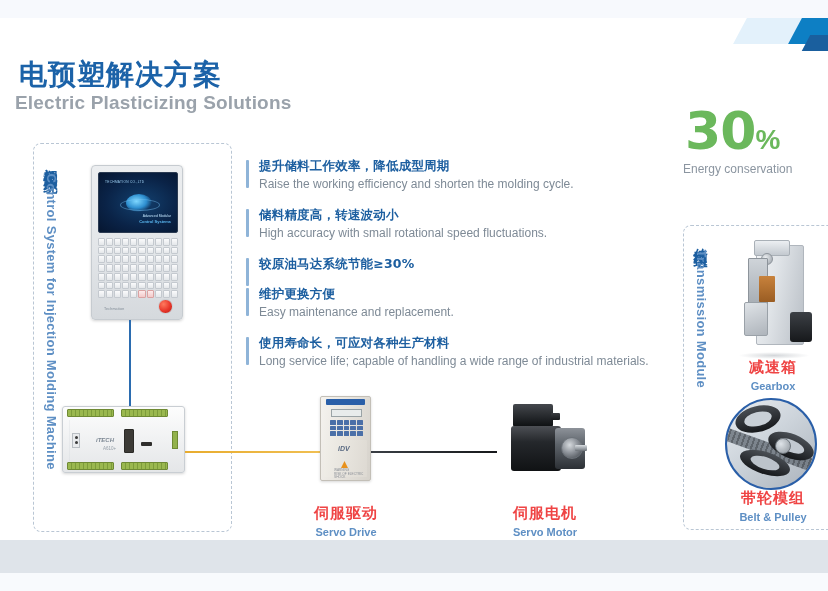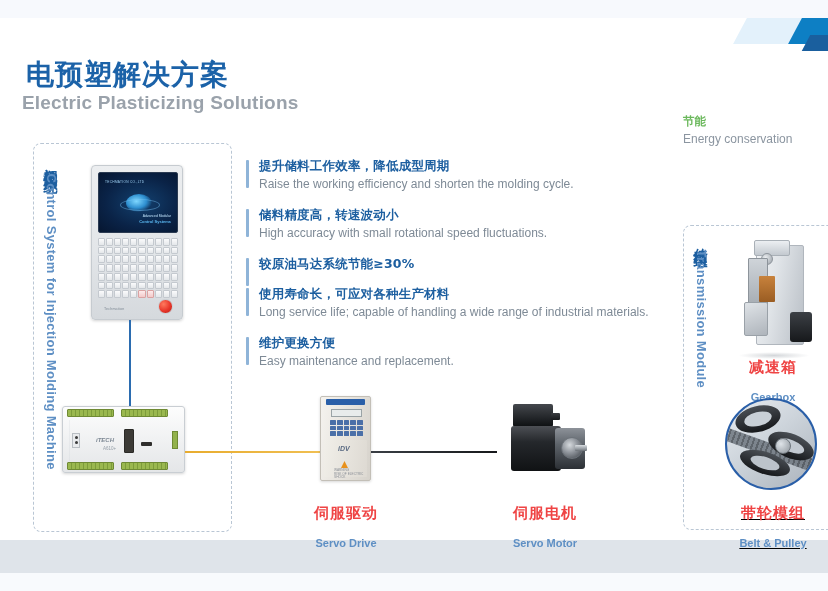--- a/index.html
+++ b/index.html
@@ -16,21 +16,21 @@
   .top-band { position:absolute; left:0; top:0; width:828px; height:18px; background:#f7f9fd; }
   .bottom-band { position:absolute; left:0; top:540px; width:828px; height:33px; background:#dfe4ea; }
   .bottom-band2 { position:absolute; left:0; top:573px; width:828px; height:18px; background:#f8fafd; }
 
   .deco { position:absolute; top:18px; height:26px; transform: skewX(-28deg); }
   .deco-light { left:740px; width:66px; background:#e3f1fb; }
   .deco-mid   { left:795px; width:58px; background:#0d7fc4; }
   .deco-dark  { position:absolute; top:35px; left:806px; width:40px; height:16px; background:#1a5f9e; transform: skewX(-28deg); }
 
   
-  .title-wrap { position:absolute; left:22px; top:58px; }
+  .title-wrap { position:absolute; left:15px; top:58px; }
   .title-cn {
     position:relative; display:inline-block;
     font-size:28px; font-weight:700; color:#1b62a8; letter-spacing:1px;
     line-height:34px; padding:0 4px;
     font-family:"DejaVu Sans","Liberation Sans",sans-serif;
   }
   .title-cn::after {
     content:""; position:absolute; left:0; right:-6px; bottom:1px; height:13px;
     background:#d9ecf6; z-index:-1;
   }
@@ -184,25 +184,25 @@
   
   .wire { position:absolute; }
   .wire-blue-v { left:129px; top:320px; width:2px; height:86px; background:#2b6cb0; }
   .wire-orange { left:185px; top:451px; width:135px; height:2px; background:linear-gradient(90deg,#e8ac2e,#f0bf52); }
   .wire-dark   { left:371px; top:451px; width:126px; height:2px; background:linear-gradient(90deg,#3a3f45,#16181a); }
 
   
   .cap-block { position:absolute; text-align:center; }
   .cap-block .cn { font-size:15px; font-weight:700; color:#ef4444; letter-spacing:1px;
                    font-family:"DejaVu Sans","Liberation Sans",sans-serif; }
-  .cap-block .en { font-size:11px; font-weight:700; color:#5e8fc4; margin-top:14px; }
+  .cap-block .en { font-size:11px; font-weight:700; color:#5e8fc4; margin-top:3px; }
   .cap-drive { left:296px; top:504px; width:100px; }
   .cap-motor { left:495px; top:504px; width:100px; }
   .cap-gear  { left:718px; top:358px; width:110px; }
-  .cap-belt  { left:718px; top:504px; width:110px;text-decoration:underline; }
+  .cap-belt  { left:718px; top:489px; width:110px; }
 
   
   .features { position:absolute; left:246px; top:158px; width:430px; }
   .feature { position:relative; padding-left:13px; margin-bottom:14px; }
   .feature::before {
     content:""; position:absolute; left:0; top:2px; width:3px; height:28px;
     background:#8fb4d8; border-radius:1px;
   }
   .feature .cn {
     font-size:12.5px; font-weight:700; color:#1d5fa0; line-height:16px; letter-spacing:.2px;
@@ -469,31 +469,33 @@
       <div class="en">Raise the working efficiency and shorten the molding cycle.</div>
     </div>
     <div class="feature">
       <div class="cn">储料精度高，转速波动小</div>
       <div class="en">High accuracy with small rotational speed fluctuations.</div>
     </div>
     <div class="feature">
       <div class="cn">较原油马达系统节能≥30%</div>
     </div>
     <div class="feature">
+      <div class="cn">维护更换方便</div>
+      <div class="en">Easy maintenance and replacement.</div>
+    </div>
+    <div class="feature">
       <div class="cn">使用寿命长，可应对各种生产材料</div>
       <div class="en">Long service life; capable of handling a wide range of industrial materials.</div>
     </div>
-    <div class="feature">
-      <div class="cn">维护更换方便</div>
-      <div class="en">Easy maintenance and replacement.</div>
-    </div>
   </div>
 
   <div class="badge">
-    <div class="cn">节能</div>
+    <div class="num-wrap">
+      <span class="num">30</span><span class="pct">%</span>
+    </div>
     <div class="en">Energy conservation</div>
   </div>
 
   <div class="panel panel-right"></div>
 
   <div class="vlabel vlabel-right">
     <span class="cn">传动模组</span>
     <span class="en">Transmission Module</span>
   </div>
 

